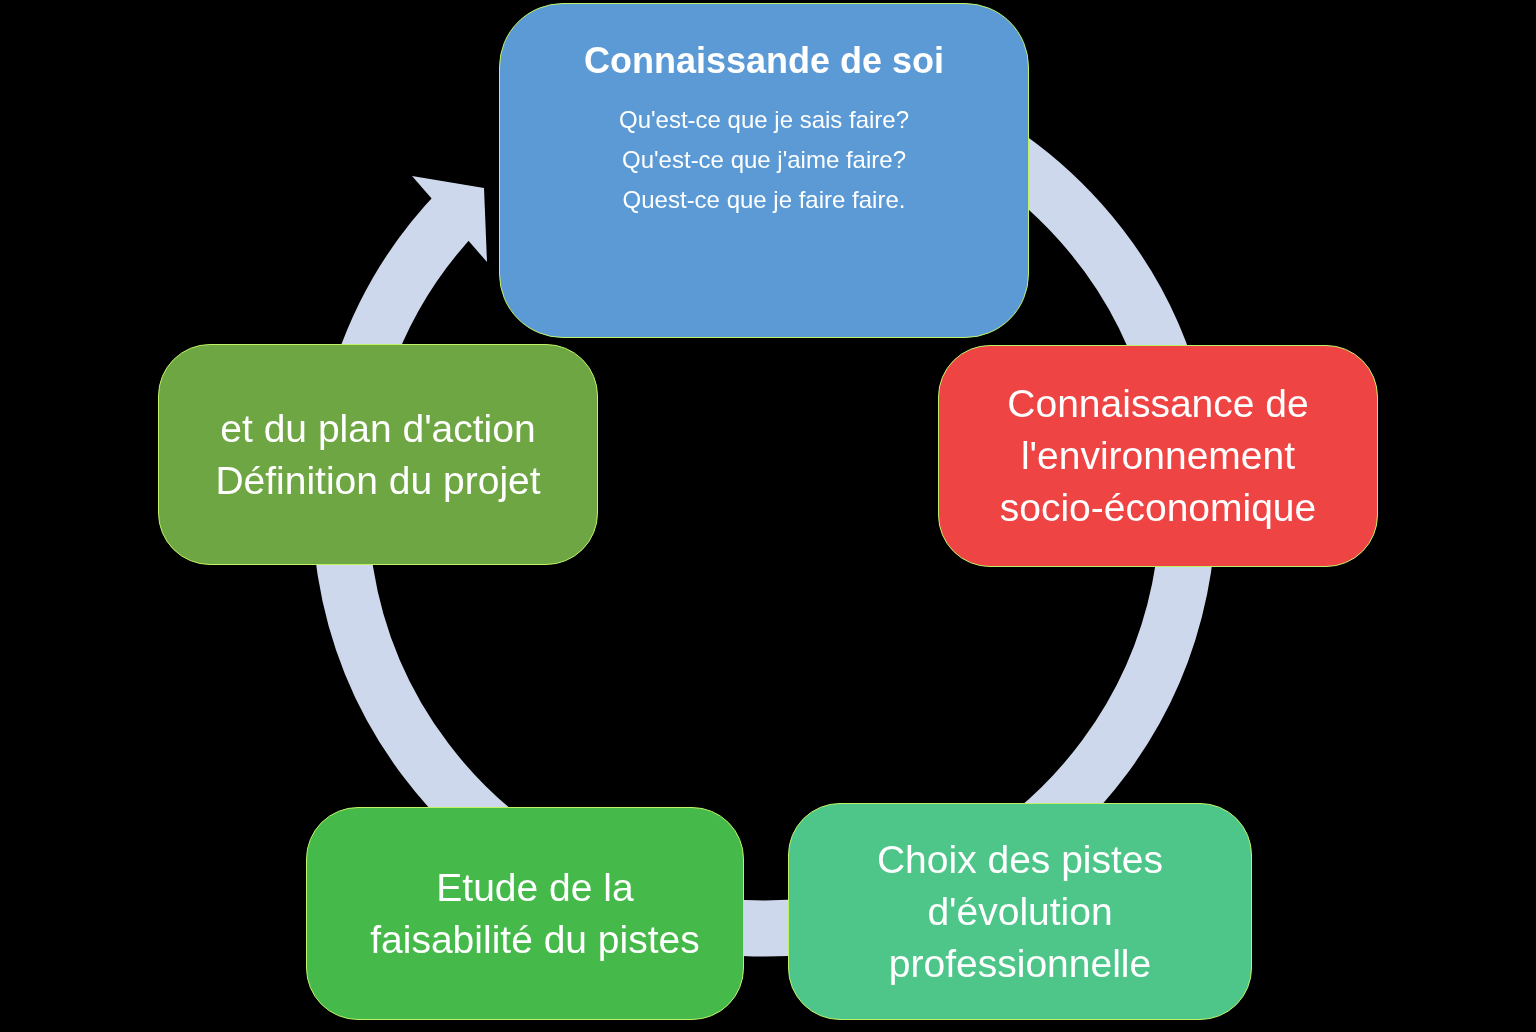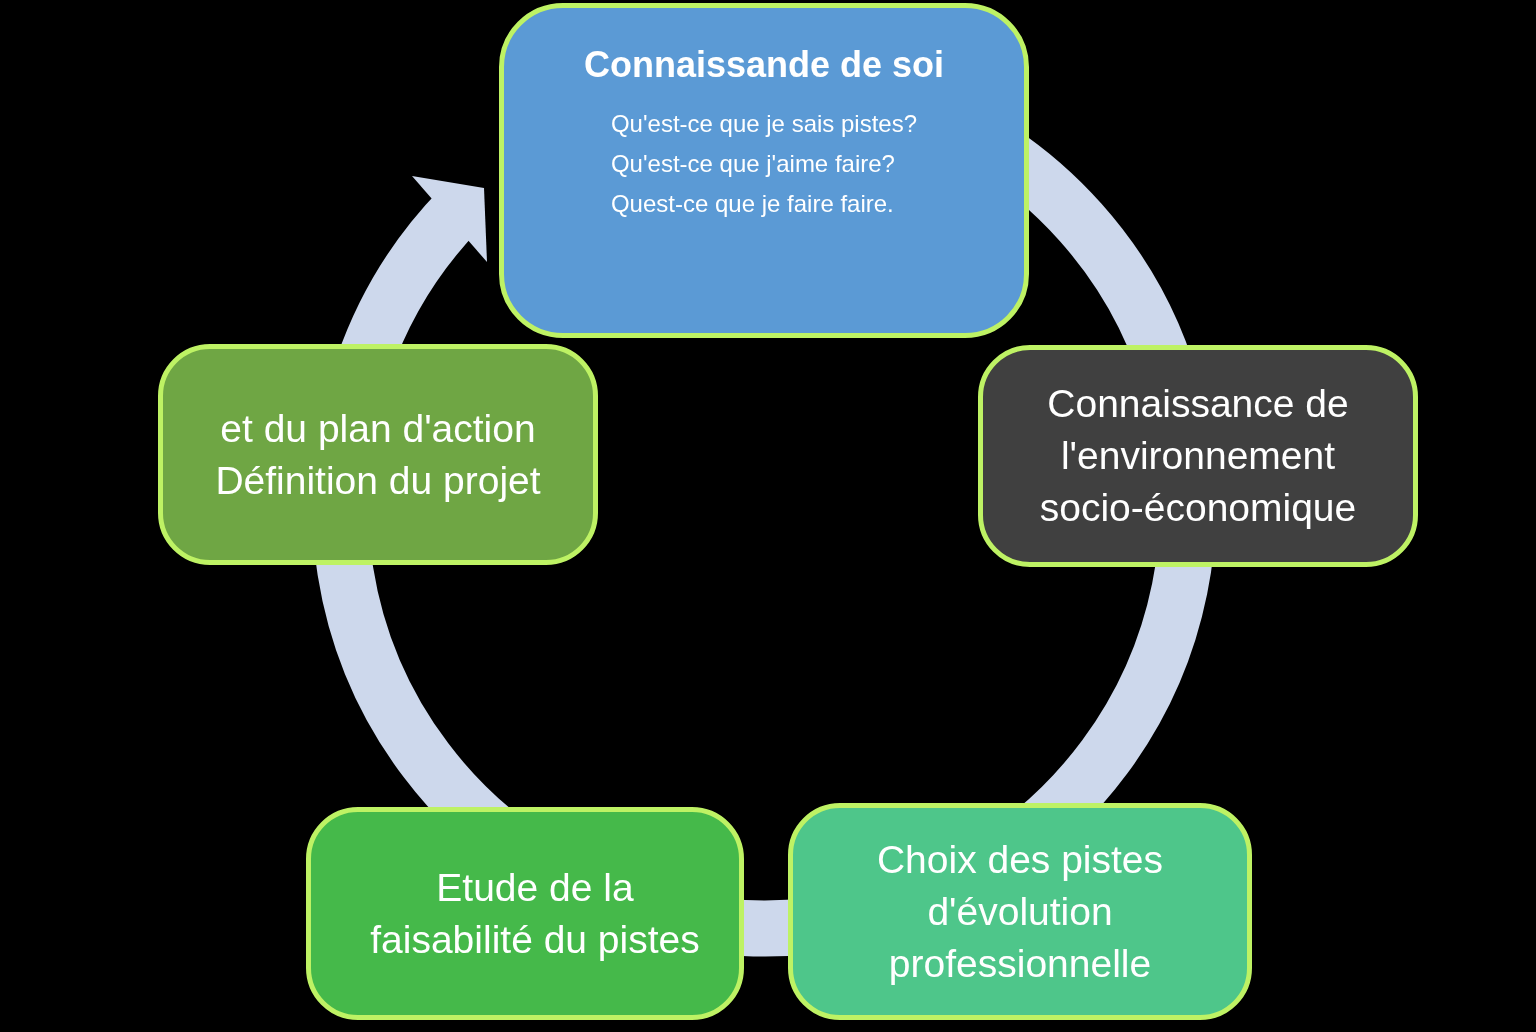--- a/index.html
+++ b/index.html
@@ -8,27 +8,27 @@
     position: relative;
     width: 1536px;
     height: 1032px;
     background: #000;
     overflow: hidden;
     font-family: "Liberation Sans", sans-serif;
   }
   .ring-svg { position: absolute; left: 0; top: 0; width: 1536px; height: 1032px; }
   .box {
     position: absolute;
-    border: 5px solid #bef264;
+    border: 1px solid #bef264;
     color: #ffffff;
     display: flex;
     flex-direction: column;
     align-items: center;
     justify-content: center;
-    text-align: left;
+    text-align: center;
     border-radius: 52px;
   }
   .box .line { font-size: 39px; line-height: 52px; white-space: nowrap; }
   .box-top {
     left: 499px; top: 3px; width: 530px; height: 335px;
     border-radius: 64px;
     justify-content: flex-start;
     padding-top: 34px;
   }
   .box-top .title { font-size: 36px; line-height: 46px; font-weight: bold; }
@@ -45,27 +45,27 @@
 <div class="stage">
 
   <svg class="ring-svg" viewBox="0 0 1536 1032">
     <path d="M 728 82 A 424 424 0 1 1 460 209" fill="none" stroke-width="56" stroke-linecap="butt" stroke="#CDD8EC"></path>
     <polygon points="412,176 484,188 487,262" fill="#CDD8EC"></polygon>
   </svg>
 
   <div class="box box-top" style="background-color: rgb(91, 154, 213);">
     <div class="title">Connaissande de soi</div>
     <div class="qlines">
-      <div class="qline">Qu'est-ce que je sais pistes?</div>
+      <div class="qline">Qu'est-ce que je sais faire?</div>
       <div class="qline">Qu'est-ce que j'aime faire?</div>
       <div class="qline">Quest-ce que je faire faire.</div>
     </div>
   </div>
 
-  <div class="box box-right" style="background-color: #404040; margin-left: 40px;">
+  <div class="box box-right" style="background-color: #ef4444;">
     <div class="line">Connaissance de</div>
     <div class="line">l'environnement</div>
     <div class="line">socio-économique</div>
   </div>
 
   <div class="box box-bottom-right" style="background-color: rgb(78, 198, 138);">
     <div class="line">Choix des pistes</div>
     <div class="line">d'évolution</div>
     <div class="line">professionnelle</div>
   </div>

